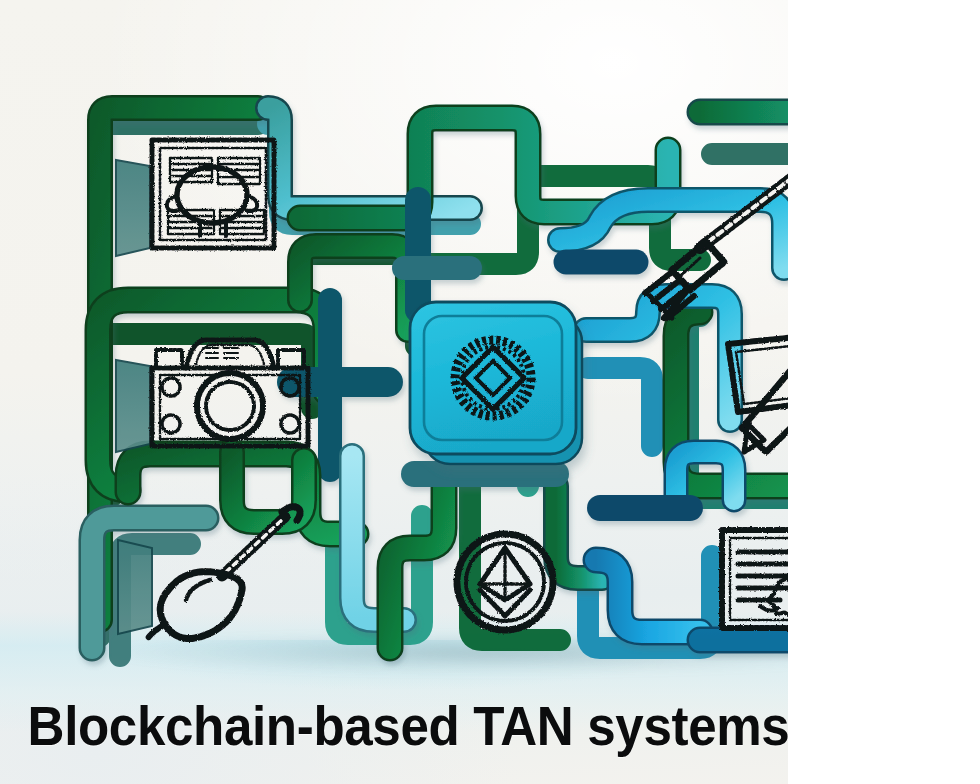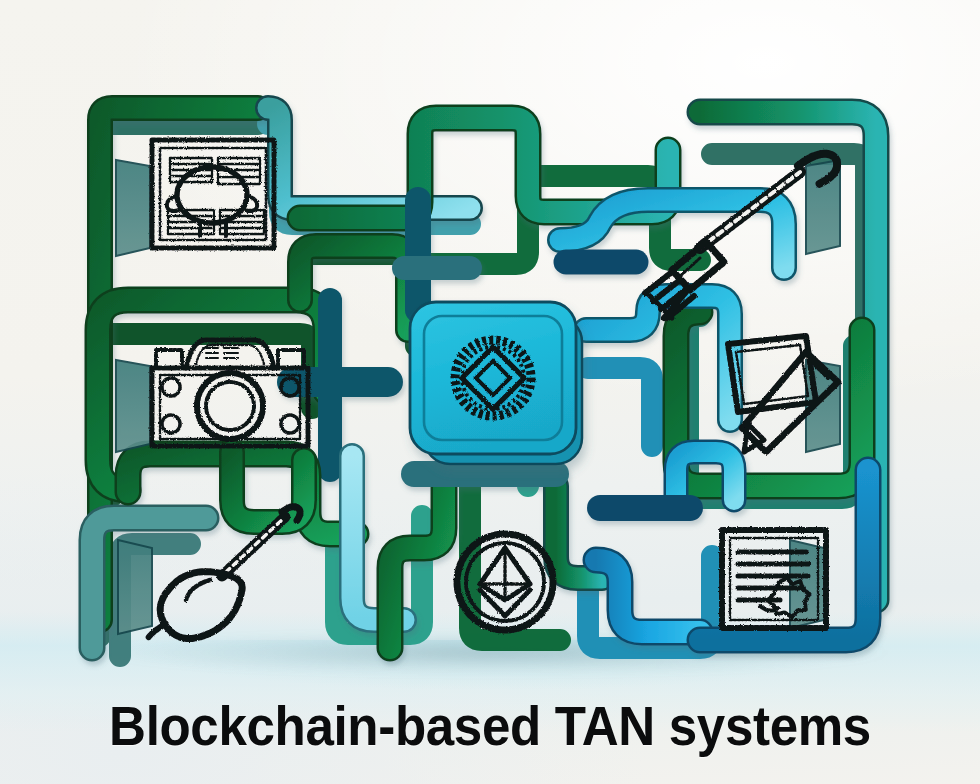--- a/index.html
+++ b/index.html
@@ -3,21 +3,21 @@
 <meta charset="utf-8">
 <title>Blockchain-based TAN systems</title>
 <style>
   html,body{margin:0;padding:0;}
   body{
     width:980px;height:784px;overflow:hidden;
     font-family:"Liberation Sans","DejaVu Sans",sans-serif;
     background:#ffffff;
   }
   #stage{
-    position:relative;width:980px;height:784px;overflow:hidden;
+    position:relative;width:788px;height:784px;overflow:hidden;
     background:
       radial-gradient(120% 80% at 78% 8%, #ffffff 0%, rgba(255,255,255,0) 55%),
       radial-gradient(90% 60% at 12% 96%, #e9eef0 0%, rgba(233,238,240,0) 60%),
       linear-gradient(178deg,#f5f4ef 0%,#f4f3ee 46%,#eef1f0 62%,#e8eeef 76%,#eff1ee 92%,#f3f2ee 100%);
     text-decoration: underline;
   }
   
   .floor{
     position:absolute;left:0;right:0;top:612px;height:120px;
     background:linear-gradient(180deg,rgba(214,238,243,0) 0%,rgba(208,236,242,.75) 28%,rgba(222,240,243,.55) 68%,rgba(240,243,240,0) 100%);

